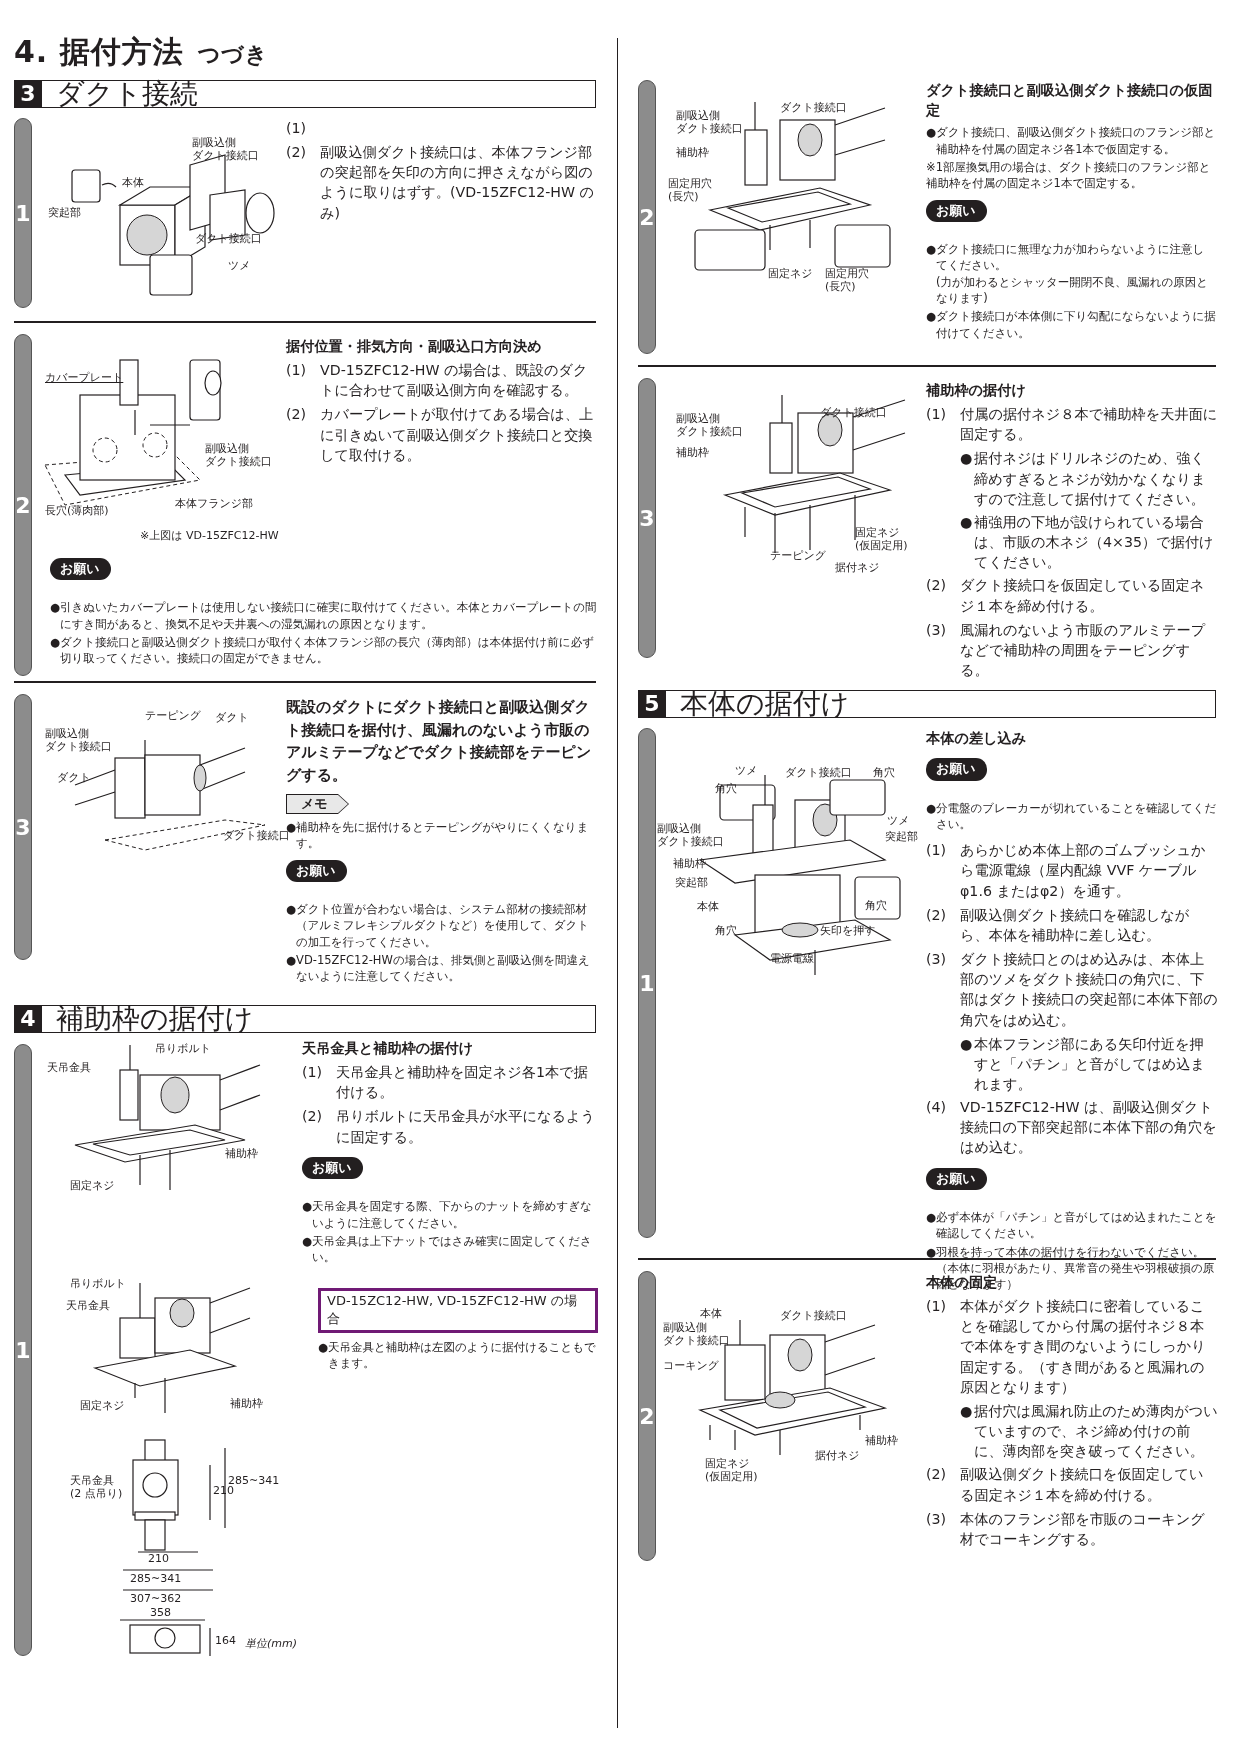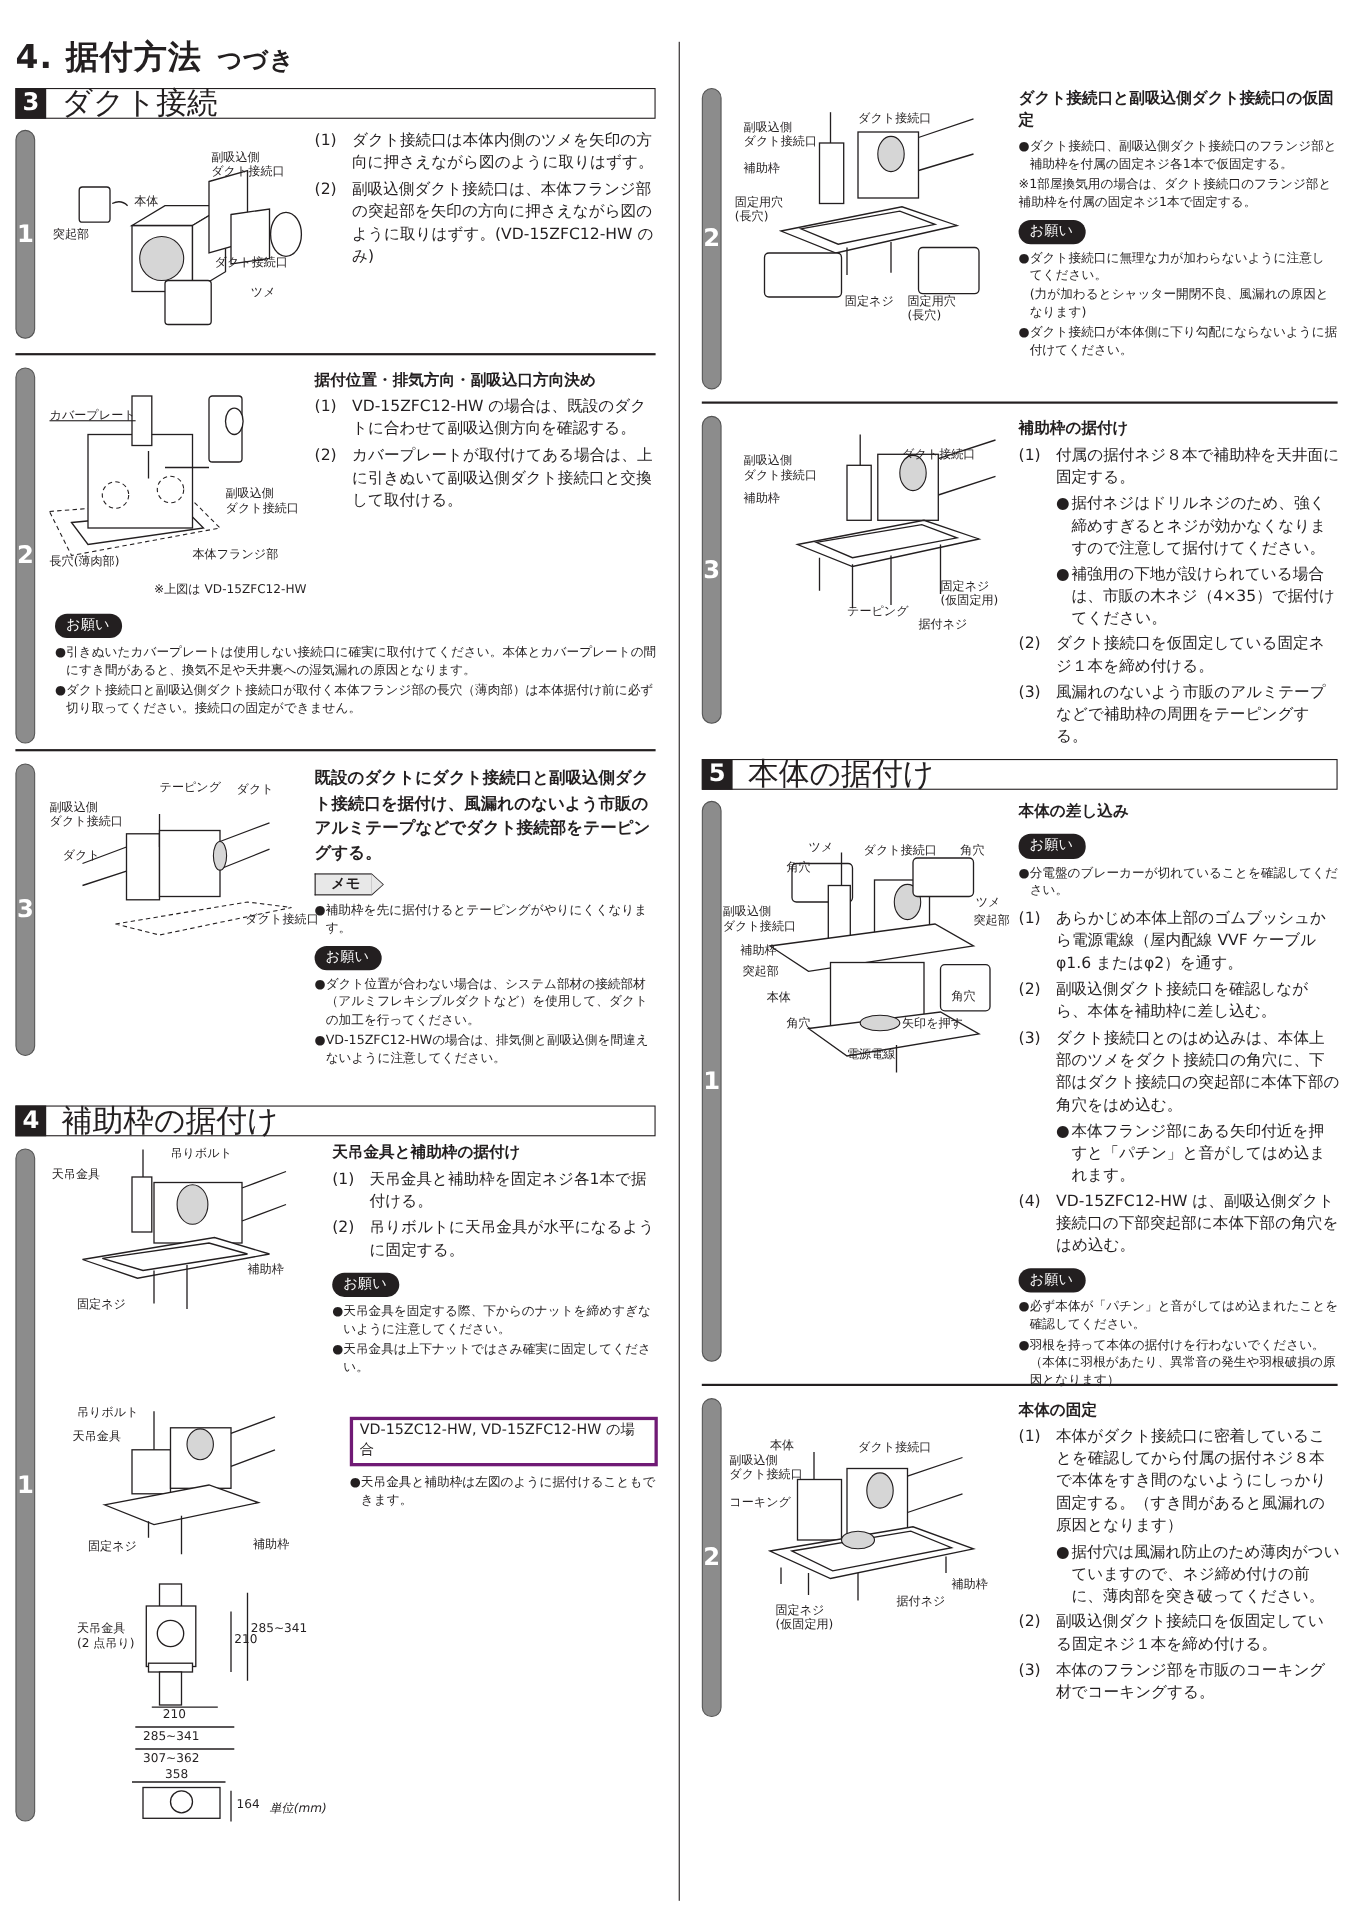--- a/index.html
+++ b/index.html
@@ -26,21 +26,21 @@
   .item .t { flex: 1; }
   .subb { display: flex; margin-left: 34px; margin-bottom: 3px; }
   .subb .b { flex: 0 0 14px; }
   .subb .t { flex: 1; }
 
   .note { position: absolute; font-size: 11.5px; line-height: 1.42; }
   .note .bl { display: flex; margin-bottom: 2px; }
   .note .bl .b { flex: 0 0 10px; }
   .note .bl .t { flex: 1; }
 
-  .badge { display: inline-block; background: #231f20; color: #fff; font-weight: normal; font-size: 13px; padding: 2px 11px 2px 10px; border-radius: 11px; margin: 6px 0 4px 0; }
+  .badge { display: inline-block; background: #231f20; color: #fff; font-weight: bold; font-size: 13px; padding: 2px 11px 2px 10px; border-radius: 11px; margin: 6px 0 19px 0; }
   .memo { display: inline-flex; align-items: center; height: 20px; background: #e8e8e8; border: 1px solid #231f20; border-right: none; padding: 0 10px 0 14px; font-weight: bold; font-size: 13px; position: relative; margin: 4px 0 5px 0; }
   .memo:after { content: ""; position: absolute; right: -11px; top: -1px; border-top: 10px solid transparent; border-bottom: 10px solid transparent; border-left: 11px solid #231f20; }
   .memo:before { content: ""; position: absolute; right: -10px; top: 0; border-top: 9px solid transparent; border-bottom: 9px solid transparent; border-left: 10px solid #e8e8e8; z-index: 1; }
   .boxed { display: inline-block; border: 3px solid #701a75; padding: 1px 6px; font-size: 13px; margin-bottom: 6px; }
   svg { overflow: visible; }
   svg .ln { stroke: #231f20; stroke-width: 1.2; fill: none; }
   svg .fl { stroke: #231f20; stroke-width: 1.2; fill: #fff; }
   svg .gr { stroke: #231f20; stroke-width: 1; fill: #d6d6d6; }
   svg .ds { stroke: #231f20; stroke-width: 1; fill: none; stroke-dasharray: 4 3; }
 </style>
@@ -76,21 +76,20 @@
   <div class="lbl" style="left: 142px; top: 12px; white-space: pre;">副吸込側
 ダクト接続口</div>
   <div class="lbl" style="left: 72px; top: 52px; white-space: pre;">本体</div>
   <div class="lbl" style="left: -2px; top: 82px; white-space: pre;">突起部</div>
   <div class="lbl" style="left: 145px; top: 108px; white-space: pre;">ダクト接続口</div>
   <div class="lbl" style="left: 178px; top: 135px; white-space: pre;">ツメ</div>
 </div>
 <div class="block" style="left:286px; top:118px; width:312px;">
   <div class="item">
       <span class="n">(1)</span>
-      <span class="t">ダクト接続口は本体内側のツメを矢印の方向に押さえながら図のように取りはずす。</span>
     </div>
   <div class="item">
       <span class="n">(2)</span>
       <span class="t">副吸込側ダクト接続口は、本体フランジ部の突起部を矢印の方向に押さえながら図のように取りはずす。(VD-15ZFC12-HW のみ)</span>
     </div>
 </div>
 
 <div class="rule" style="left:14px; top:321px; width:582px;"></div>
 
 <div class="step-tab" style="left:14px; top:334px; height:342px;">

